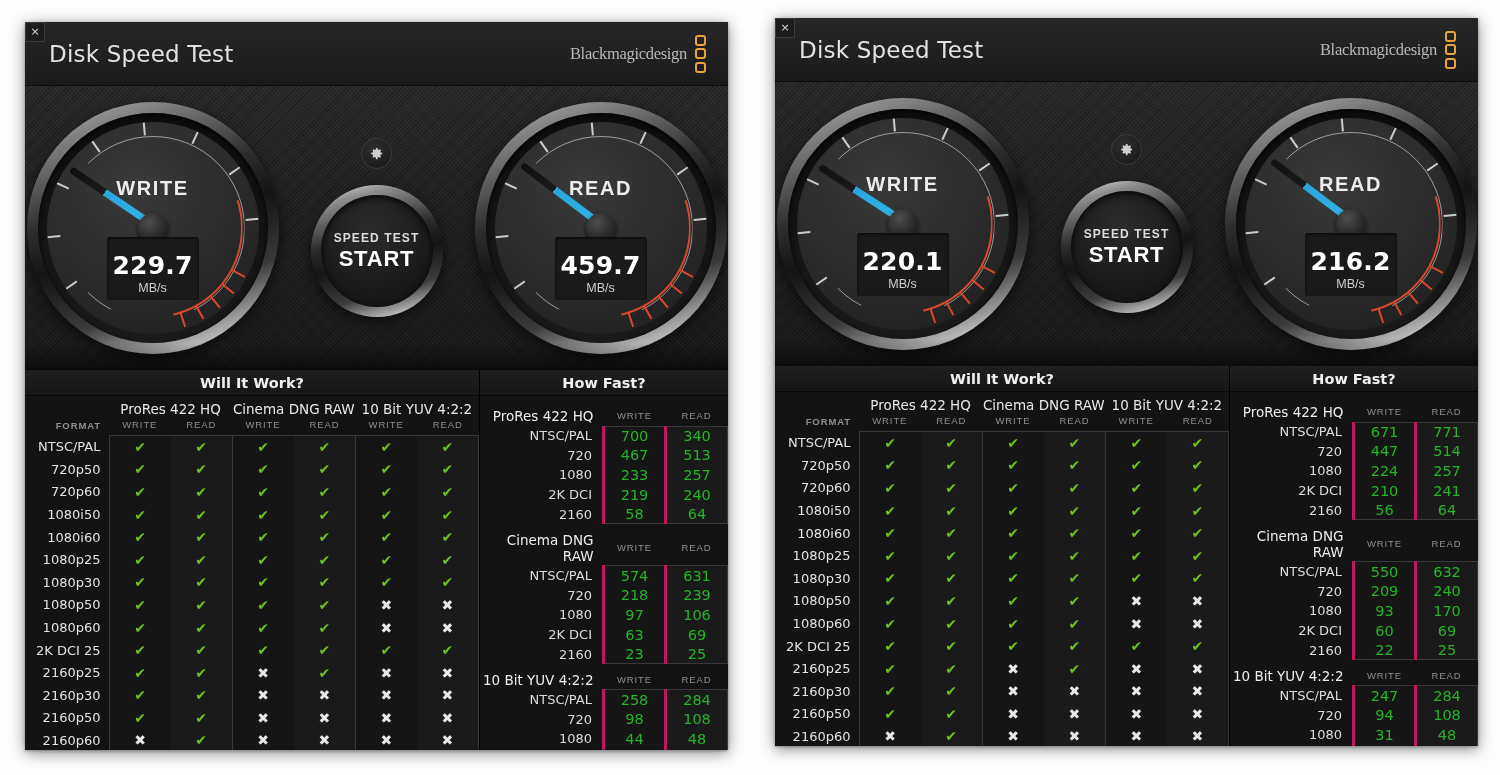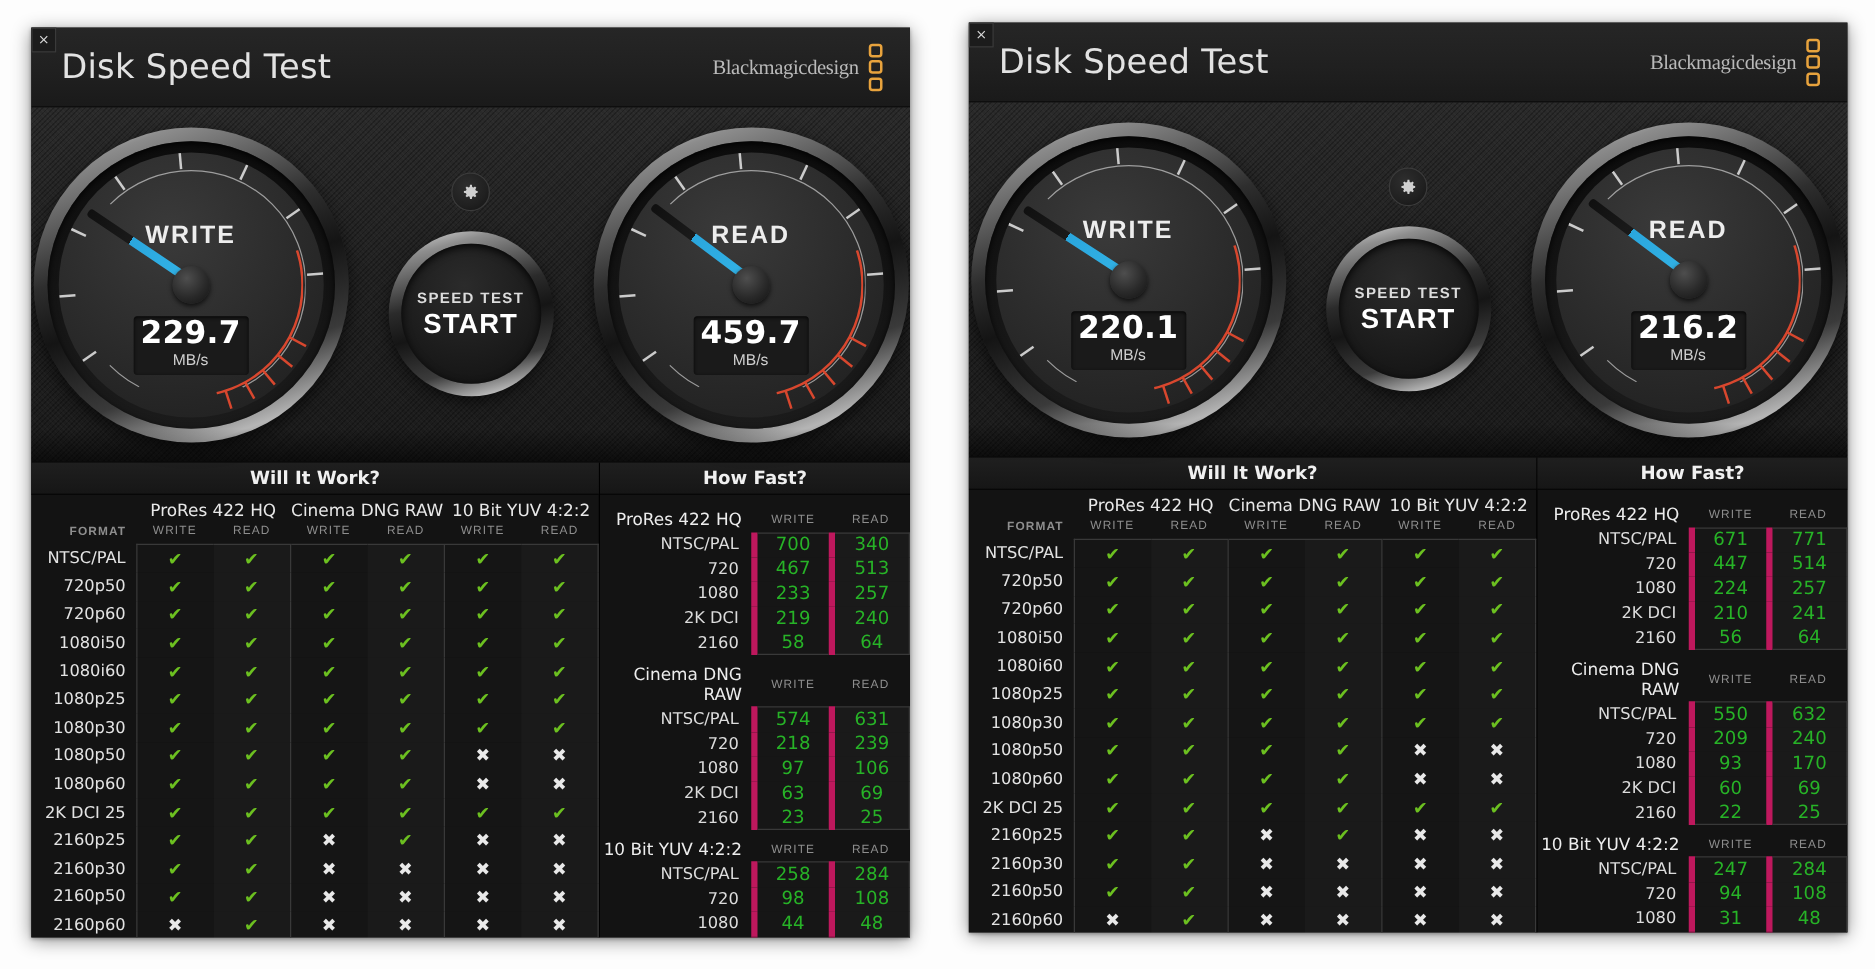--- a/index.html
+++ b/index.html
@@ -36,21 +36,21 @@
   .titlebar {
     position: relative;
     height: 64px;
     background: linear-gradient(180deg,#262626 0%, #202020 55%, #1a1a1a 100%);
     border-bottom: 1px solid #0c0c0c;
     display: flex; align-items: center;
     padding: 0 22px 0 24px;
   }
   .app-title {
     color: #e2e2e2;
-    font-size: 27px;
+    font-size: 23px;
     font-weight: 400;
     letter-spacing: .2px;
     font-family: "DejaVu Sans", sans-serif;
   }
   .brand { margin-left: auto; display: flex; align-items: center; gap: 8px; }
   .brand-text {
     color: #b9b9b9; font-size: 16.5px; letter-spacing: -.3px;
     font-family: Liberation Serif, serif;
   }
   .brand-mark { display: flex; flex-direction: column; gap: 2.5px; }
@@ -137,21 +137,21 @@
   }
   .hub {
     position: absolute; left: 50%; top: 50%;
     width: 30px; height: 30px; margin: -15px 0 0 -15px;
     border-radius: 50%;
     background: radial-gradient(circle at 38% 32%, #4e4e4e 0%, #2a2a2a 55%, #121212 100%);
     box-shadow: 0 2px 4px rgba(0,0,0,.7);
   }
   .readout {
     position: absolute; left: 50%; bottom: 34px; transform: translateX(-50%);
-    width: 92px; padding: 0 0 5px;
+    width: 92px; padding: 16px 0 5px;
     background: #1a1a1a; border-radius: 3px; text-align: center;
     box-shadow: inset 0 1px 3px rgba(0,0,0,.8);
   }
   .readout .val {
     display: block; color: #fff; font-size: 25px; font-weight: 700;
     line-height: 1.05; letter-spacing: .2px;
     font-family: "DejaVu Sans", sans-serif;
   }
   .readout .unit {
     display: block; color: #cfcfcf; font-size: 12.5px; margin-top: 1px;
@@ -249,21 +249,21 @@
   .hf td.rlab {
     color: #dcdcdc; font-size: 13px; text-align: right; padding: 0 10px 0 0;
     height: 19.6px; font-family: "DejaVu Sans", sans-serif;
   }
   .hf td.num {
     color: #27b327; font-size: 14.5px; text-align: center; height: 19.6px;
     font-weight: 400; font-family: "DejaVu Sans", sans-serif;
   }
   .hf td.num.zA { background: rgba(255,255,255,.014); }
   .hf td.num.zB { background: rgba(255,255,255,.030); }
-  .hf td.num.bl { border-left: 5px solid #be185d; }
+  .hf td.num.bl { border-left: 3px solid #be185d; }
   .hf td.num.br { border-right: 1px solid #393939; }
   .hf tr.secfirst td.num { border-top: 1px solid #393939; }
   .hf tr.seclast td.num { border-bottom: 1px solid #393939; }
 </style>
 </head>
 <body>
 
 <div class="desktop">
 
   <div class="window" id="window-left">

